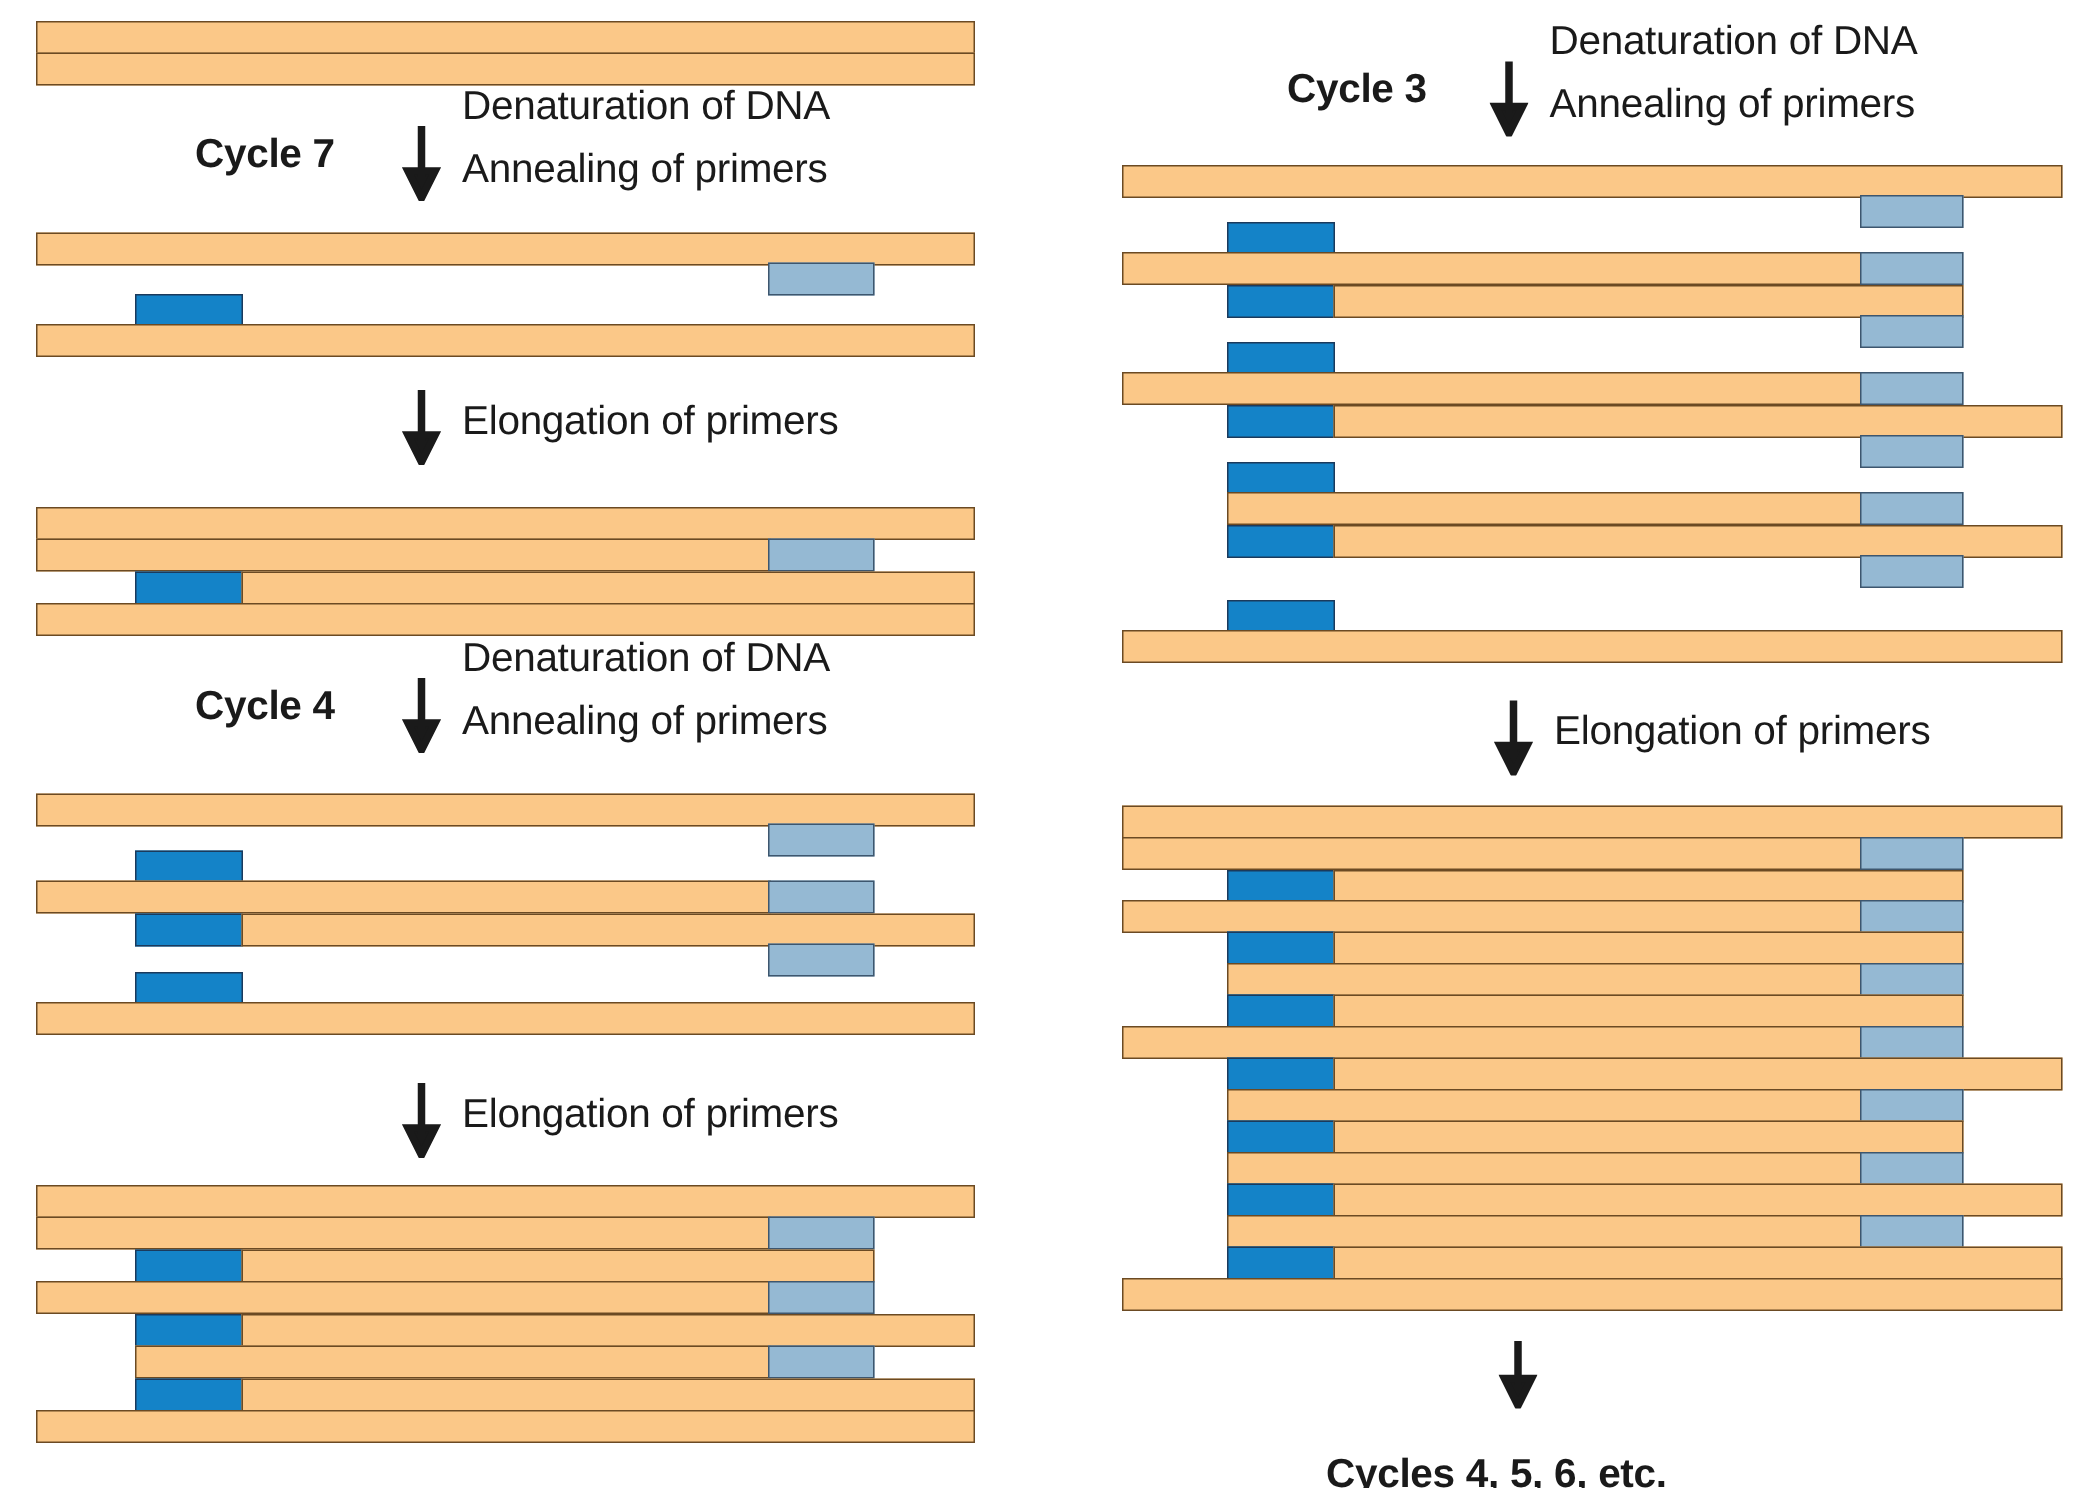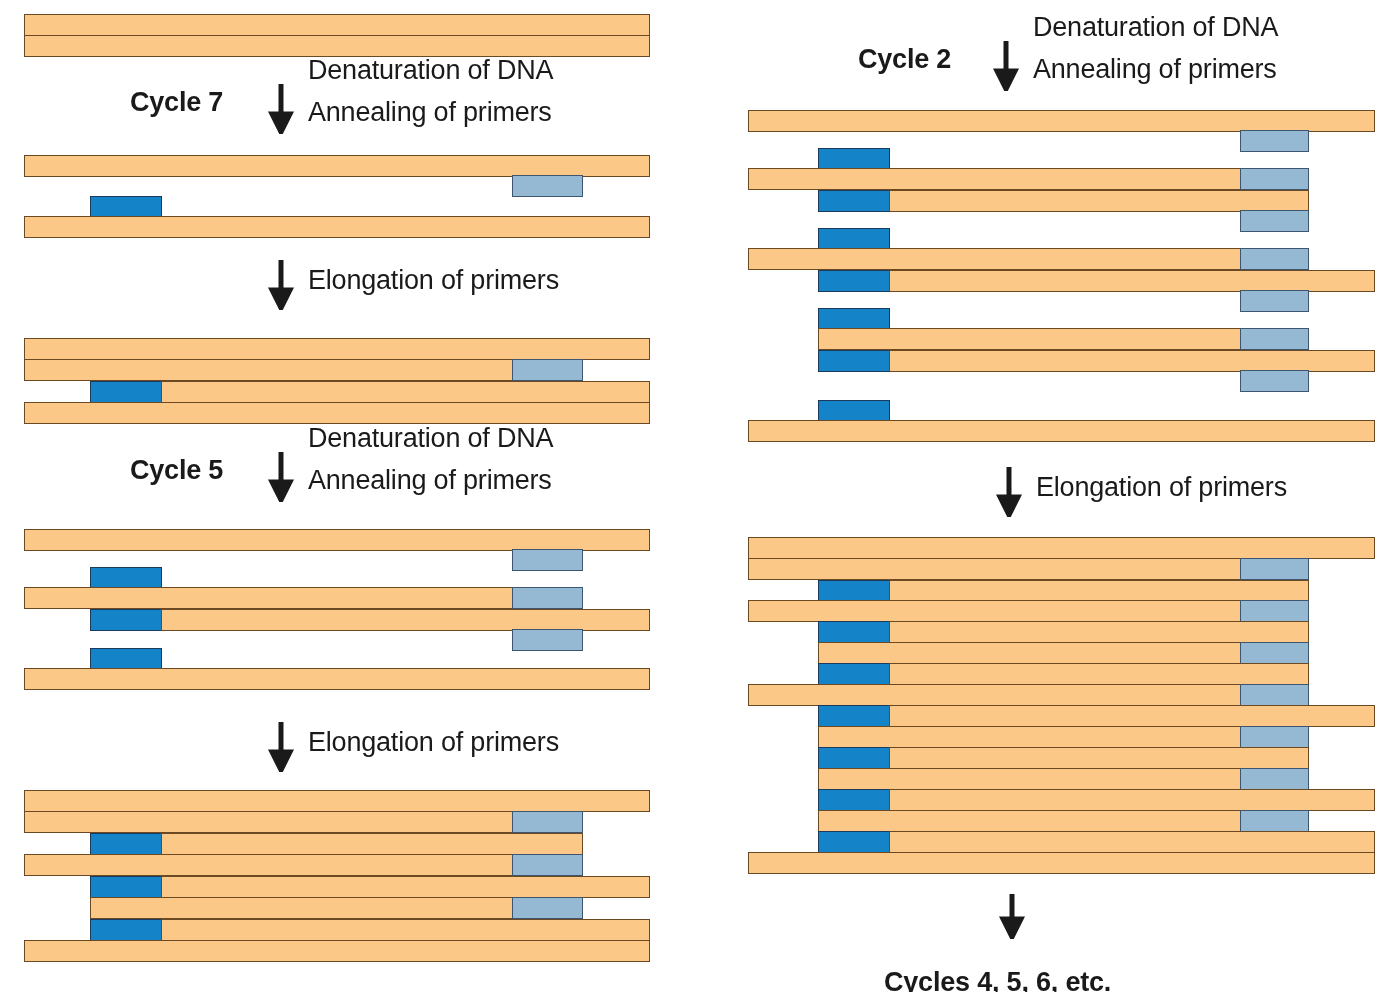--- a/index.html
+++ b/index.html
@@ -75,21 +75,21 @@
   <div>
     <div class="seg template" style="left: 24px; top: 338px; width: 626px; background: rgb(251, 200, 136); border-color: rgb(107, 74, 35);"></div>
     <div class="seg newdna" style="left: 24px; top: 359px; width: 490px; background: rgb(251, 200, 136); border-color: rgb(107, 74, 35);"></div>
     <div class="seg primerR" style="left: 512px; top: 359px; width: 71px; background: rgb(149, 185, 211);"></div>
 
     <div class="seg primerF" style="left: 90px; top: 381px; width: 72px; background: rgb(20, 131, 200);"></div>
     <div class="seg newdna" style="left: 161px; top: 381px; width: 489px; background: rgb(251, 200, 136); border-color: rgb(107, 74, 35);"></div>
     <div class="seg template" style="left: 24px; top: 402px; width: 626px; background: rgb(251, 200, 136); border-color: rgb(107, 74, 35);"></div>
   </div>
 
-  <div class="label bold" style="left: 130px; top: 453px; color: rgb(26, 26, 26);">Cycle 5</div>
+  <div class="label bold" style="left: 130px; top: 453px; color: rgb(26, 26, 26);">Cycle 4</div>
   <div class="arrow" style="left:268px;top:450px;">
     <svg width="26" height="52" viewBox="0 0 26 52">
       <path d="M13 2 L13 36 M13 50 L4 32 L22 32 Z" stroke="#1a1a1a" stroke-width="5" fill="#1a1a1a"></path>
     </svg>
   </div>
   <div class="label" style="left: 308px; top: 421px; color: rgb(26, 26, 26);">Denaturation of DNA</div>
   <div class="label" style="left: 308px; top: 463px; color: rgb(26, 26, 26);">Annealing of primers</div>
 
   <div>
     <div class="seg template" style="left: 24px; top: 529px; width: 626px; background: rgb(251, 200, 136); border-color: rgb(107, 74, 35);"></div>
@@ -127,21 +127,21 @@
     <div class="seg primerF" style="left: 90px; top: 876px; width: 72px; background: rgb(20, 131, 200);"></div>
     <div class="seg newdna" style="left: 161px; top: 876px; width: 489px; background: rgb(251, 200, 136); border-color: rgb(107, 74, 35);"></div>
     <div class="seg newdna" style="left: 90px; top: 897px; width: 424px; background: rgb(251, 200, 136); border-color: rgb(107, 74, 35);"></div>
     <div class="seg primerR" style="left: 512px; top: 897px; width: 71px; background: rgb(149, 185, 211);"></div>
 
     <div class="seg primerF" style="left: 90px; top: 919px; width: 72px; background: rgb(20, 131, 200);"></div>
     <div class="seg newdna" style="left: 161px; top: 919px; width: 489px; background: rgb(251, 200, 136); border-color: rgb(107, 74, 35);"></div>
     <div class="seg template" style="left: 24px; top: 940px; width: 626px; background: rgb(251, 200, 136); border-color: rgb(107, 74, 35);"></div>
   </div>
 
-  <div class="label bold" style="left: 858px; top: 42px; color: rgb(26, 26, 26);">Cycle 2</div>
+  <div class="label bold" style="left: 858px; top: 42px; color: rgb(26, 26, 26);">Cycle 3</div>
   <div class="arrow" style="left:993px;top:39px;">
     <svg width="26" height="52" viewBox="0 0 26 52">
       <path d="M13 2 L13 36 M13 50 L4 32 L22 32 Z" stroke="#1a1a1a" stroke-width="5" fill="#1a1a1a"></path>
     </svg>
   </div>
   <div class="label" style="left: 1033px; top: 10px; color: rgb(26, 26, 26);">Denaturation of DNA</div>
   <div class="label" style="left: 1033px; top: 52px; color: rgb(26, 26, 26);">Annealing of primers</div>
 
   <div>
     <div class="seg template" style="left: 748px; top: 110px; width: 627px; background: rgb(251, 200, 136); border-color: rgb(107, 74, 35);"></div>

